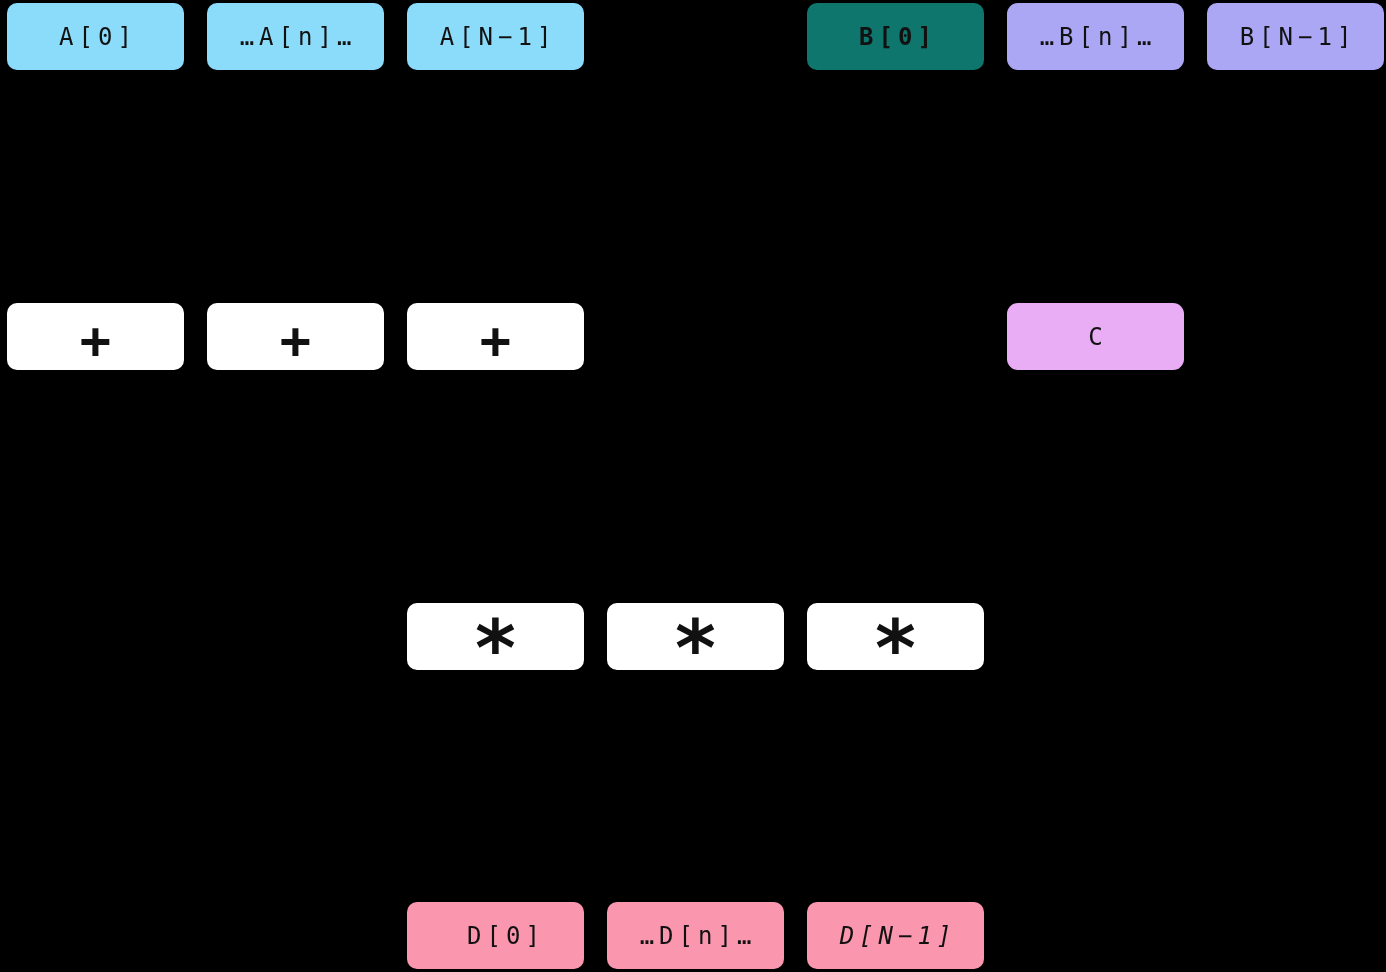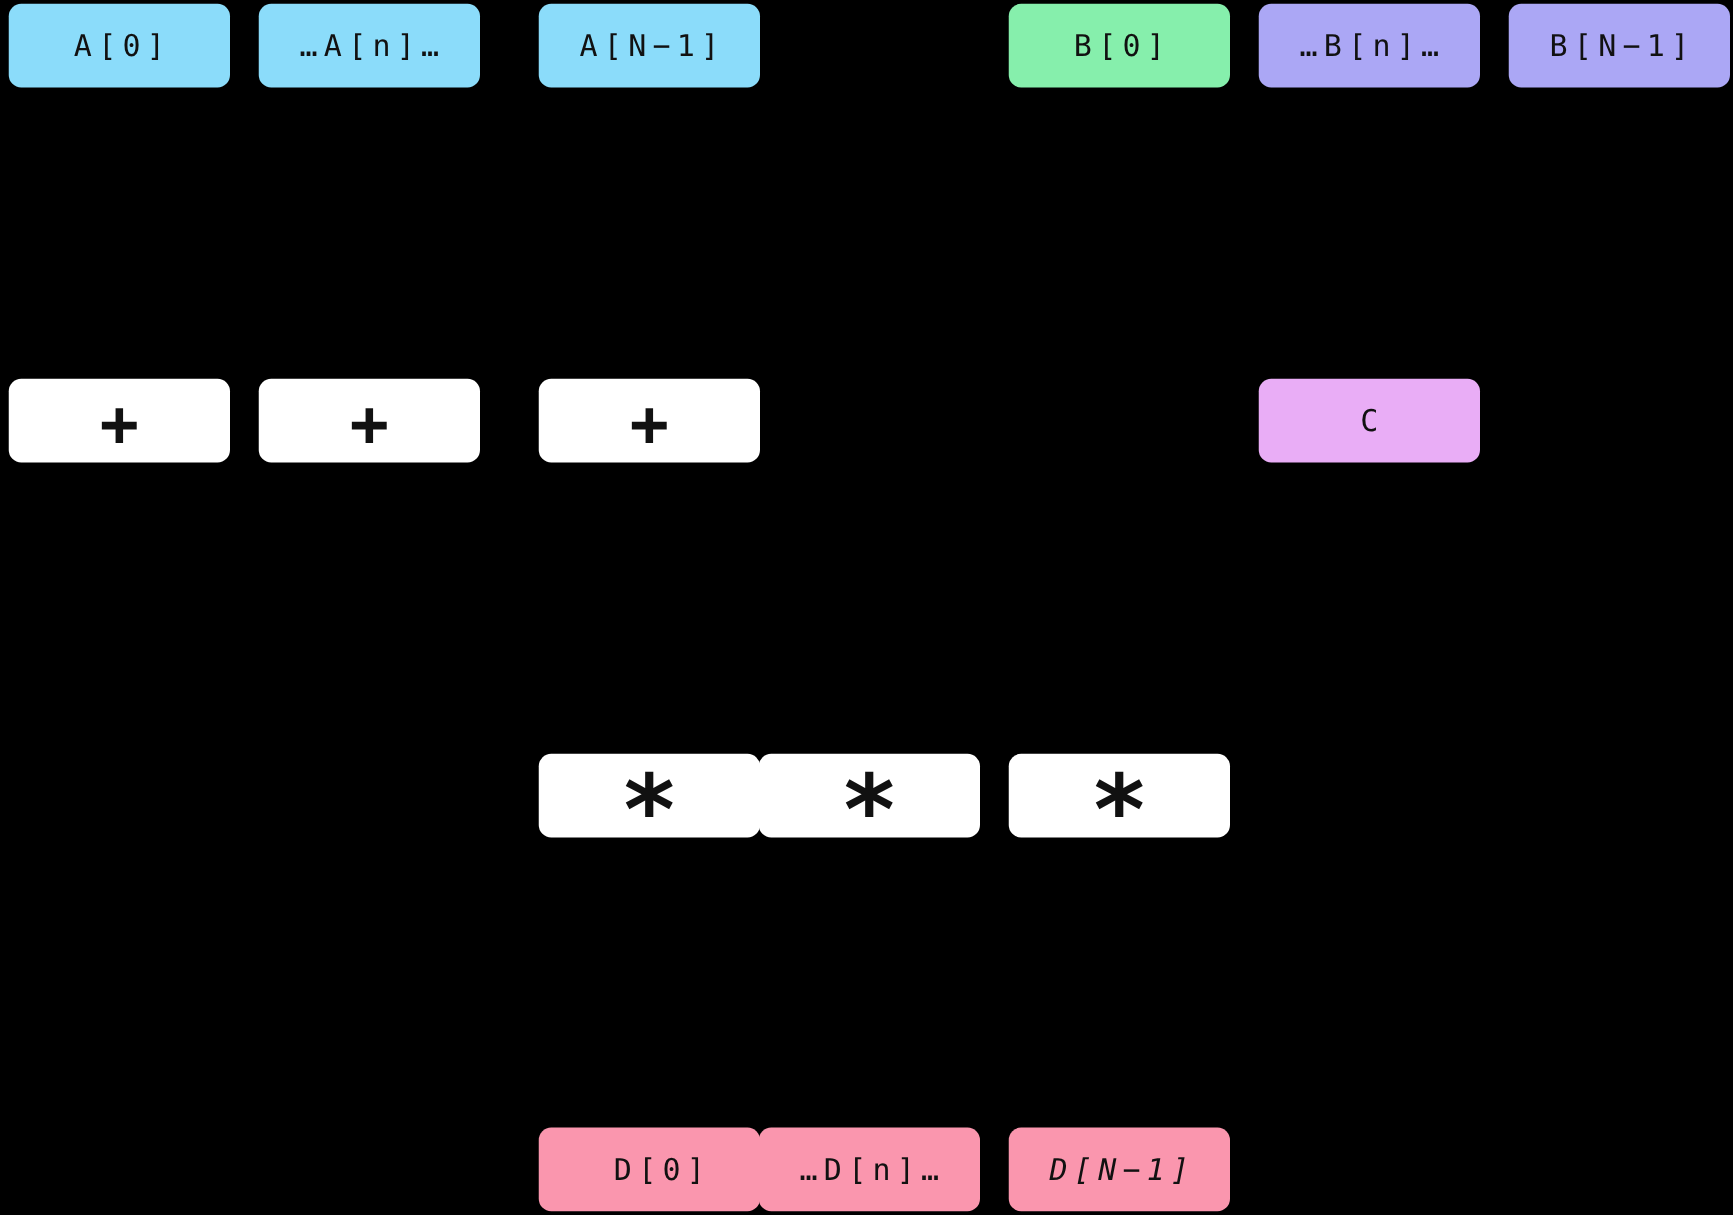--- a/index.html
+++ b/index.html
@@ -40,24 +40,24 @@
   }
   .node .op-mul {
     font-size: 78px;
     font-weight: bold;
     line-height: 1;
     transform: translateY(12px);
   }
   
   .c0 { left: 7px; }
   .c1 { left: 207px; justify-content: center; }
-  .c2 { left: 407px; margin-left: 24px; }
+  .c2 { left: 407px; }
   .c3 { left: 607px; }
   .c4 { left: 807px; }
-  .c5 { left: 1007px; }
+  .c5 { left: 1007px; border-radius: 11px; }
   .c6 { left: 1207px; }
   
   .r0 { top: 3px; }
   .r1 { top: 303px; }
   .r2 { top: 603px; }
   .r3 { top: 902px; }
 </style>
 </head>
 <body>
 
@@ -66,21 +66,21 @@
   <div class="node c0 r0" style="background: rgb(139, 220, 250); text-align: right;">
     <span class="lbl">A[0]</span>
   </div>
   <div class="node c1 r0" style="background: rgb(139, 220, 250);">
     <span class="lbl">…A[n]…</span>
   </div>
   <div class="node c2 r0" style="background: rgb(139, 220, 250);">
     <span class="lbl">A[N−1]</span>
   </div>
 
-  <div class="node c4 r0" style="background: #86efac;">
+  <div class="node c4 r0" style="background: #0f766e; font-weight: bold;">
     <span class="lbl">B[0]</span>
   </div>
   <div class="node c5 r0" style="background: rgb(171, 167, 245);">
     <span class="lbl">…B[n]…</span>
   </div>
   <div class="node c6 r0" style="background: rgb(171, 167, 245);">
     <span class="lbl">B[N−1]</span>
   </div>
 
   <div class="node c0 r1" style="background: rgb(255, 255, 255);">

